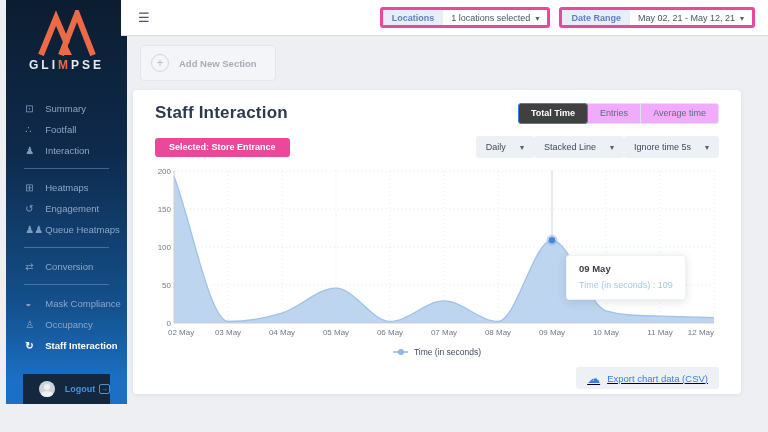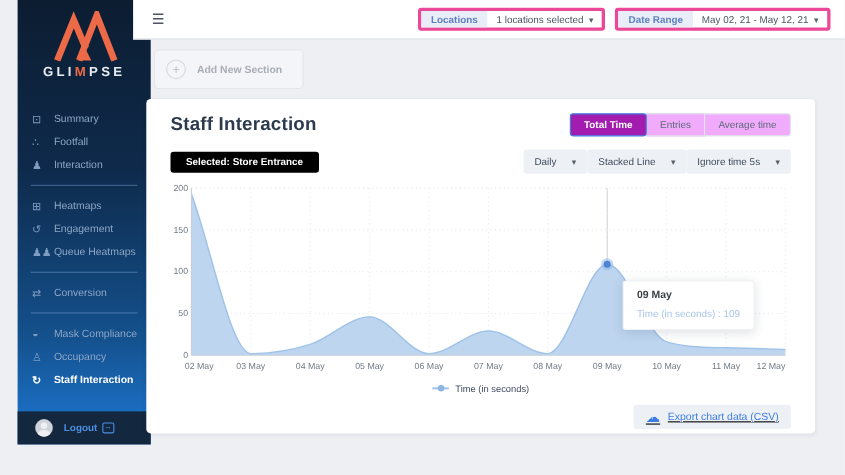--- a/index.html
+++ b/index.html
@@ -1,22 +1,22 @@
 <!DOCTYPE html>
 <html><head>
 <meta charset="utf-8">
 <style>
   * { margin:0; padding:0; box-sizing:border-box; }
   html,body { width:768px; height:432px; overflow:hidden; }
   body { font-family:"Liberation Sans", sans-serif; background:#edeff3; position:relative; }
 
   
-  .sidebar { position:absolute; left:16px; top:0; width:121px; height:404px;
+  .sidebar { position:absolute; left:6px; top:0; width:121px; height:404px;
     background:linear-gradient(180deg,#0c1d31 0%,#0e2a4b 38%,#14518d 76%,#1b6fc4 94%);
-    display:flex; flex-direction:column; }
+    display:flex; flex-direction:column;align-items:center; }
   .logo-wrap { padding:10px 0 4px; text-align:center; }
   .logo-mark { display:block; margin:0 auto; }
   .wordmark { margin-top:2px; font-size:12px; font-weight:bold; letter-spacing:3px; color:#e6ebf1; }
   .wordmark .mid { color:#ec6a47; }
   .nav { margin-top:22px; flex:1; }
   .nav-item { display:flex; align-items:center; height:21px; padding-left:13px;
     color:#8da6c6; font-size:9.5px; cursor:pointer; }
   .nav-item .nav-ico { width:20px; font-size:10px; text-align:left; color:#7e9cc0; }
   .nav-item.active { color:#ffffff; font-weight:bold; }
   .nav-item.active .nav-ico { color:#ffffff; }
@@ -55,23 +55,23 @@
   .card { position:absolute; left:12px; top:53px; width:608px; height:304px; background:#ffffff;
     border-radius:4px; box-shadow:0 1px 4px rgba(20,40,80,.08); padding:10px 22px 0; }
   .card-head { display:flex; align-items:center; height:26px; }
   .card-title { font-size:17px; font-weight:bold; color:#2b3a4d; letter-spacing:.2px; }
   .tabs { margin-left:auto; display:flex; }
   .tab { height:21px; display:flex; align-items:center; padding:0 12px; font-size:9px;
     color:#5f6b7a; background:#f0abfc; border:1px solid #dfe3ea; cursor:pointer; }
   .tab + .tab { margin-left:-1px; }
   .tab:first-child { border-radius:3px 0 0 3px; }
   .tab:last-child { border-radius:0 3px 3px 0; }
-  .tab.active { background:#a21caf; border-color:#3b7ce4; color:#fff; font-weight:bold; border-radius:3px; z-index:1; }
+  .tab.active { background:#404040; border-color:#3b7ce4; color:#fff; font-weight:bold; border-radius:3px; z-index:1; }
   .card-row2 { margin-top:10px; display:flex; align-items:center; height:22px; }
-  .sel-badge { background:#000000; color:#fff; font-size:9px; font-weight:bold; border-radius:3px;
+  .sel-badge { background:#ec4899; color:#fff; font-size:9px; font-weight:bold; border-radius:3px;
     height:19px; display:flex; align-items:center; padding:0 14px; cursor:pointer; }
   .filters { margin-left:auto; display:flex; }
   .filter { background:#edf0f5; border-radius:3px; height:22px; display:flex; align-items:center;
     gap:14px; padding:0 10px; font-size:9px; color:#3f4b5e; cursor:pointer; }
 
   .chart-wrap { position:relative; margin-top:6px; }
   .tooltip { position:absolute; background:#fff; border:1px solid #f0f1f3; border-radius:3px;
     box-shadow:0 2px 10px rgba(40,60,90,.15); padding:7px 12px 9px; pointer-events:none; }
   .tt-date { font-size:9.5px; font-weight:bold; color:#3a3f45; }
   .tt-val { margin-top:6px; font-size:9px; color:#a9c6e8; white-space:nowrap; }

